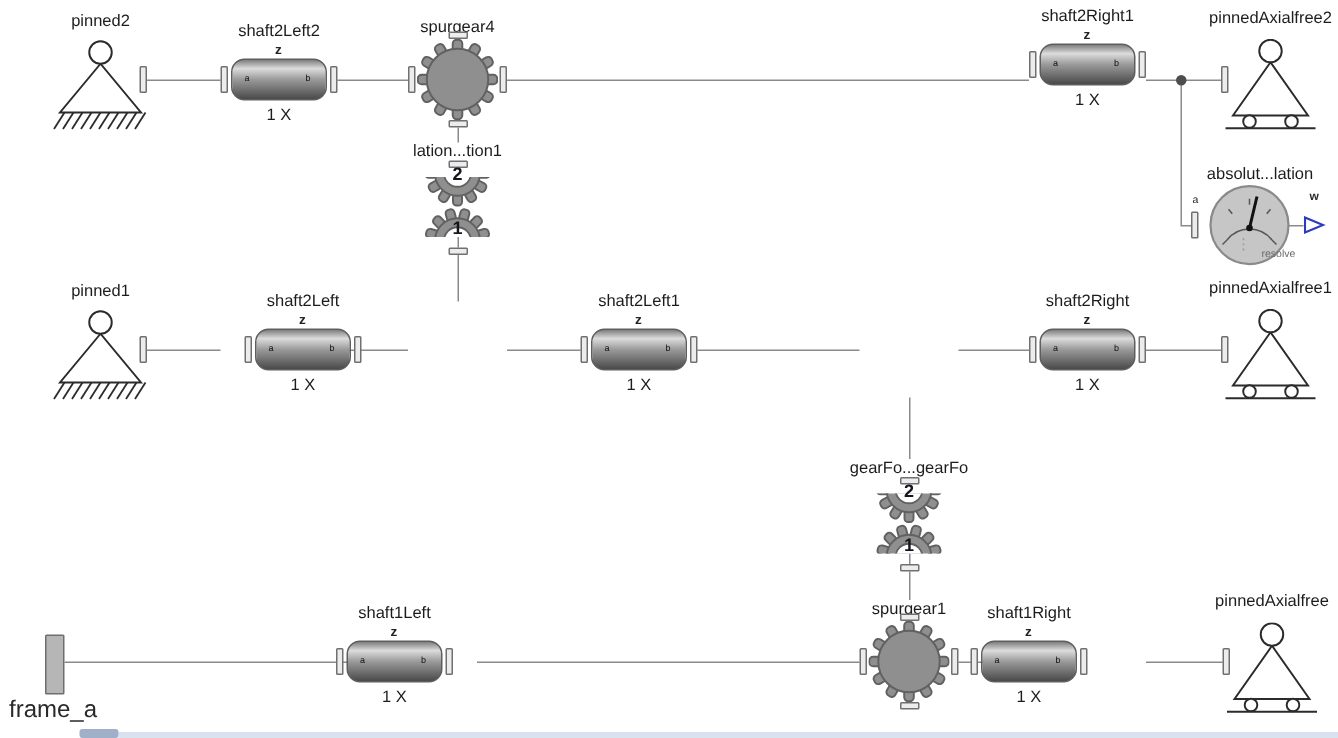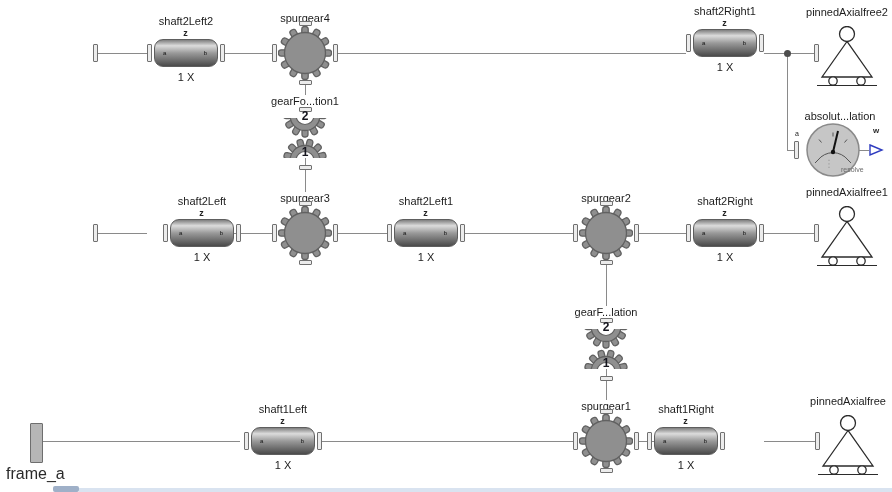--- a/index.html
+++ b/index.html
@@ -174,20 +174,32 @@
   <div class="lh" style="left:787px;top:150px;width:7px"></div>
   <div class="lh" style="left:858px;top:150px;width:11px"></div>
   <div class="junction" style="left:784px;top:50px"></div>
 
   <div class="flange" style="left:93px;top:44px"></div>
   <div class="flange" style="left:93px;top:224px"></div>
   <div class="flange" style="left:814px;top:44px"></div>
   <div class="flange" style="left:814px;top:224px"></div>
   <div class="flange" style="left:815px;top:432px"></div>
 
+  <div class="support" style="left:12px;top:8px">
+    <div class="c-label">pinned2</div>
+    <svg style="top:18px" width="64" height="62" viewBox="0 0 64 62">
+        <use href="#pinnedShape"></use>
+      </svg>
+  </div>
+  <div class="support" style="left:12px;top:188px">
+    <div class="c-label">pinned1</div>
+    <svg style="top:18px" width="64" height="62" viewBox="0 0 64 62">
+        <use href="#pinnedShape"></use>
+      </svg>
+  </div>
   <div class="support" style="left:792px;top:6px">
     <div class="c-label">pinnedAxialfree2</div>
     <svg style="top:20px" width="64" height="62" viewBox="0 0 64 62">
         <use href="#rollerShape"></use>
       </svg>
   </div>
   <div class="support" style="left:792px;top:186px">
     <div class="c-label">pinnedAxialfree1</div>
     <svg style="top:20px" width="64" height="62" viewBox="0 0 64 62">
         <use href="#rollerShape"></use>
@@ -273,21 +285,21 @@
       </svg>
     <div class="flange fl"></div>
     <div class="cyl">
       <span class="pa">a</span>
       <span class="pb">b</span>
     </div>
     <div class="flange fr"></div>
     <div class="gain">1 X</div>
   </div>
 
-  <div class="shaft" style="left:228px;top:403px">
+  <div class="shaft" style="left:208px;top:403px">
     <div class="c-label">shaft1Left</div>
     <span class="zlab">z</span>
     <svg class="zarr" width="36" height="8" viewBox="0 0 36 8">
         <line x1="1" y1="4" x2="29" y2="4"></line>
         <polygon points="29,0.5 35,4 29,7.5"></polygon>
       </svg>
     <div class="flange fl"></div>
     <div class="cyl">
       <span class="pa">a</span>
       <span class="pb">b</span>
@@ -316,69 +328,49 @@
     <div class="c-label">spurgear4</div>
     <div class="gconn gc-top"></div>
     <svg class="gsvg" width="54" height="54" viewBox="-27 -27 54 54">
         <use href="#gearShape"></use>
       </svg>
     <div class="gconn gc-bot"></div>
     <div class="flange gf-l"></div>
     <div class="flange gf-r"></div>
   </div>
 
-  <div class="gear" style="left:265px;top:192px">
-    <div class="c-label">spurgear3</div>
-    <div class="gconn gc-top"></div>
-    <svg class="gsvg" width="54" height="54" viewBox="-27 -27 54 54">
-        <use href="#gearShape"></use>
-      </svg>
-    <div class="gconn gc-bot"></div>
-    <div class="flange gf-l"></div>
-    <div class="flange gf-r"></div>
-  </div>
-
-  <div class="gear" style="left:566px;top:192px">
-    <div class="c-label">spurgear2</div>
-    <div class="gconn gc-top"></div>
-    <svg class="gsvg" width="54" height="54" viewBox="-27 -27 54 54">
-        <use href="#gearShape"></use>
-      </svg>
-    <div class="gconn gc-bot"></div>
-    <div class="flange gf-l"></div>
-    <div class="flange gf-r"></div>
-  </div>
+
 
   <div class="gear" style="left:566px;top:400px">
     <div class="c-label">spurgear1</div>
     <div class="gconn gc-top"></div>
     <svg class="gsvg" width="54" height="54" viewBox="-27 -27 54 54">
         <use href="#gearShape"></use>
       </svg>
     <div class="gconn gc-bot"></div>
     <div class="flange gf-l"></div>
     <div class="flange gf-r"></div>
   </div>
 
   <div class="mesh" style="left:275px;top:95px">
-    <div class="c-label">gearFo...tion1</div>
+    <div class="c-label">lation...tion1</div>
     <div class="gconn mc-top"></div>
     <div class="num n2">2</div>
     <svg class="piece pt" width="48" height="22" viewBox="0 0 48 22">
         <use href="#meshTop"></use>
       </svg>
     <svg class="piece pb2" width="48" height="22" viewBox="0 0 48 22">
         <use href="#meshBot"></use>
       </svg>
     <div class="num n1">1</div>
     <div class="gconn mc-bot"></div>
   </div>
 
   <div class="mesh" style="left:576px;top:306px">
-    <div class="c-label">gearF...lation</div>
+    <div class="c-label">gearFo...gearFo</div>
     <div class="gconn mc-top"></div>
     <div class="num n2">2</div>
     <svg class="piece pt" width="48" height="22" viewBox="0 0 48 22">
         <use href="#meshTop"></use>
       </svg>
     <svg class="piece pb2" width="48" height="22" viewBox="0 0 48 22">
         <use href="#meshBot"></use>
       </svg>
     <div class="num n1">1</div>
     <div class="gconn mc-bot"></div>

